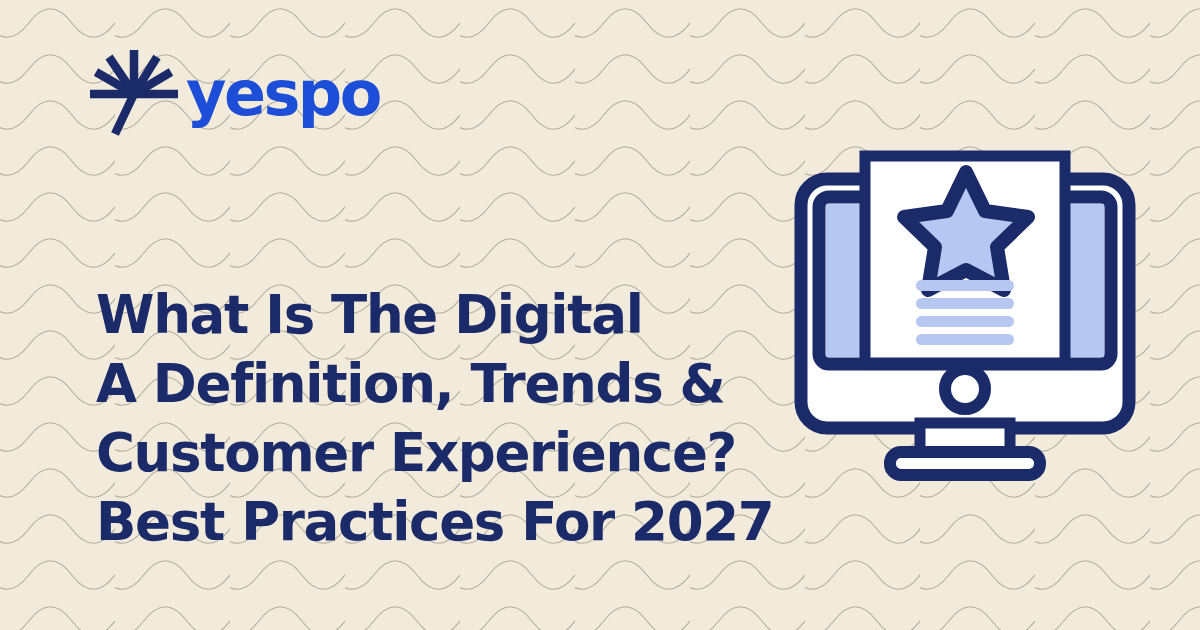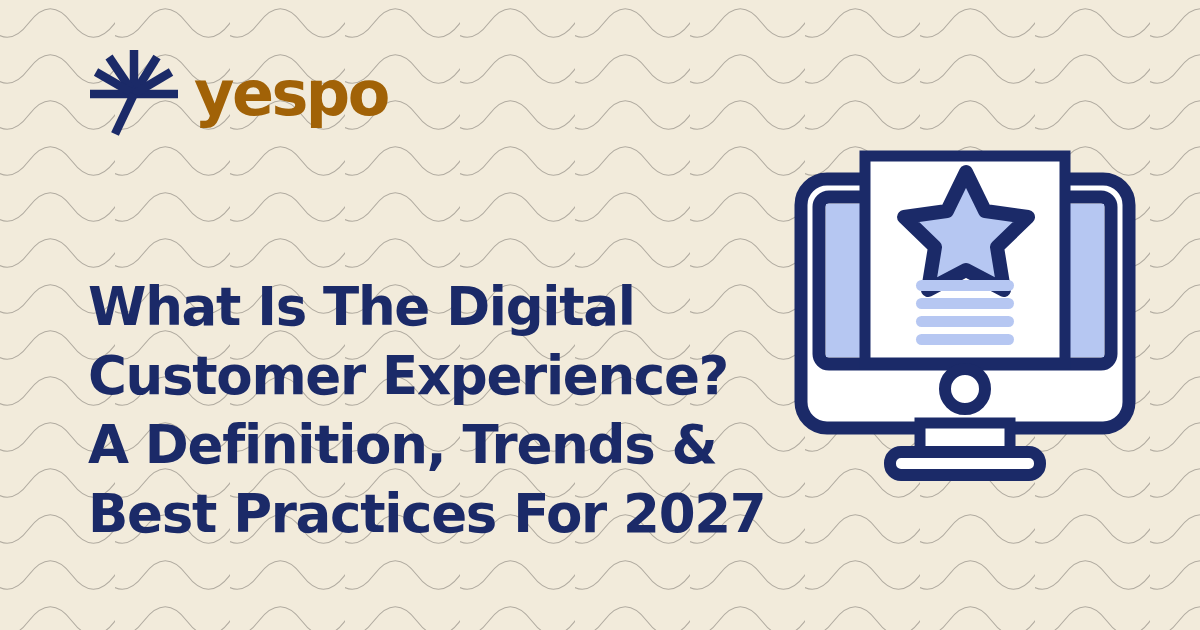--- a/index.html
+++ b/index.html
@@ -41,38 +41,38 @@
     display: flex;
     align-items: center;
     z-index: 3;
   }
   .logo-mark {
     width: 92px;
     height: 92px;
     display: block;
   }
   .logo-word {
-    margin-left: 14px;
+    margin-left: 6px;
     font-family: "DejaVu Sans", "Liberation Sans", sans-serif;
     font-size: 62px;
     font-weight: 700;
-    color: #a16207;
+    color: #1d4ed8;
     letter-spacing: -2.5px;
     line-height: 1;
     transform: translateY(2px);
   }
 
   
   .headline {
     position: absolute;
     left: 88px;
     top: 272px;
     width: 700px;
     z-index: 3;
-    margin: 0;
+    margin: 8px;
     color: #1B2A68;
     font-family: "DejaVu Sans", "Liberation Sans", sans-serif;
     font-size: 53px;
     font-weight: 700;
     line-height: 69px;
     letter-spacing: -1.3px;
   }
   .headline .line {
     display: block;
     white-space: nowrap;
@@ -127,22 +127,22 @@
         <line x1="83" y1="26" x2="46" y2="48"></line>
 
         <line x1="46" y1="48" x2="27" y2="88"></line>
       </g>
     </svg>
     <span class="logo-word">yespo</span>
   </div>
 
   <h1 class="headline">
     <span class="line">What Is The Digital</span>
+    <span class="line">A Definition, Trends &amp;</span>
     <span class="line">Customer Experience?</span>
-    <span class="line">A Definition, Trends &amp;</span>
     <span class="line">Best Practices For 2027</span>
   </h1>
 
   <div class="illustration">
     <svg viewBox="0 0 370 350" xmlns="http://www.w3.org/2000/svg">
 
       <rect x="21" y="39" width="328" height="249" rx="26" ry="26" fill="#FFFFFF" stroke="#1B2A68" stroke-width="13"></rect>
 
       <rect x="39" y="57" width="292" height="167" rx="10" ry="10" fill="#FFFFFF" stroke="#1B2A68" stroke-width="13"></rect>
 

